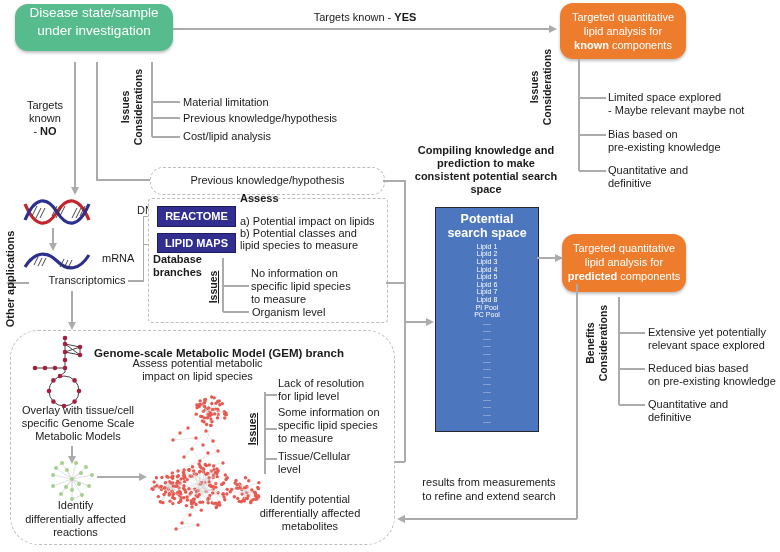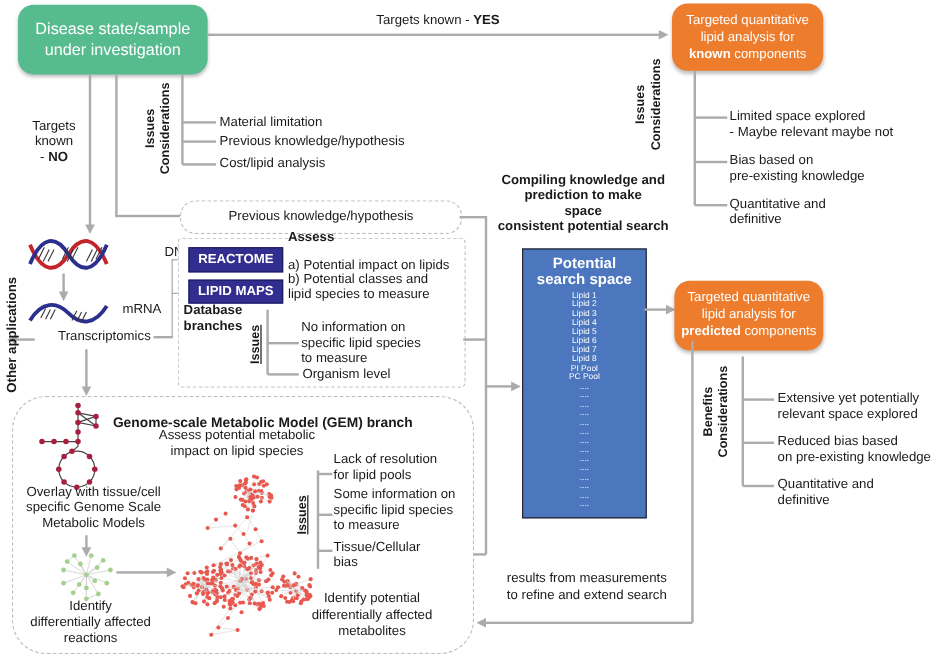--- a/index.html
+++ b/index.html
@@ -11,21 +11,21 @@
   .b{font-weight:bold;}
   .hline{position:absolute;height:1.5px;background:var(--line,#ababab);}
   .vline{position:absolute;width:1.5px;background:var(--line,#ababab);}
   .arr-r{position:absolute;width:0;height:0;border-top:4px solid transparent;border-bottom:4px solid transparent;border-left:8px solid var(--line,#ababab);}
   .arr-l{position:absolute;width:0;height:0;border-top:4px solid transparent;border-bottom:4px solid transparent;border-right:8px solid var(--line,#ababab);}
   .arr-d{position:absolute;width:0;height:0;border-left:4px solid transparent;border-right:4px solid transparent;border-top:8px solid var(--line,#ababab);}
   .rot{transform:rotate(-90deg);transform-origin:center;position:absolute;text-align:center;
        font-weight:bold;font-size:10.5px;line-height:1.2;white-space:nowrap;}
   .roundbox{position:absolute;border-radius:13px;color:#fff;text-align:center;
             box-shadow:0 2px 3px rgba(0,0,0,.25);}
-  .greenbox{background:var(--green,#56bc8e);font-size:13.5px;line-height:1.3;padding-top:11px;}
+  .greenbox{background:var(--green,#56bc8e);font-size:13.5px;line-height:1.3;}
   .orangebox{background:var(--orange,#ee7c2d);font-size:11px;line-height:1.25;padding-top:8px;}
   .dashbox{position:absolute;border:1.2px dashed #bdbdbd;background:#fff;}
   .dbchip{position:absolute;background:var(--navy,#312e90);color:#fff;font-weight:bold;
           font-size:11px;text-align:center;border:1px solid #1e1c60;}
   .bluebox{position:absolute;background:var(--blue,#4c76be);border:1.5px solid #26262e;
            color:#fff;text-align:center;}
   .bluebox .bbtitle{font-weight:bold;font-size:12.5px;line-height:1.15;padding-top:4px;}
   .bluebox .bblist{font-size:7px;line-height:7.6px;margin-top:2px;}
 </style>
 </head>
@@ -168,22 +168,22 @@
   <div class="hline" style="left:383px;top:180px;width:22px;"></div>
   <div class="vline" style="left:404px;top:180px;height:282px;"></div>
   <div class="hline" style="left:386px;top:282px;width:19px;"></div>
   <div class="hline" style="left:392px;top:461px;width:13px;"></div>
   <div class="hline" style="left:405px;top:321px;width:22px;"></div>
   <div class="arr-r" style="left:426px;top:317.5px;"></div>
 
   <div class="txt ctr b" style="left:408px;top:144px;width:156px;white-space:normal;line-height:13px;">
     <div>Compiling knowledge and</div>
     <div>prediction to make</div>
+    <div>consistent potential search</div>
     <div>space</div>
-    <div>consistent potential search</div>
   </div>
 
   <div class="bluebox" style="left:435px;top:207px;width:102px;height:223px;">
     <div class="bbtitle">
       <div>Potential</div>
       <div>search space</div>
     </div>
     <div class="bblist">
         <div>Lipid 1</div>
         <div>Lipid 2</div>
@@ -800,30 +800,30 @@
       <circle cx="44" cy="124" r="1.7" fill="#e8584f"></circle>
     </svg>
 
   <div class="rot" style="left:223px;top:422px;width:60px;height:14px;text-decoration:underline;">Issues</div>
   <div class="vline" style="left:264px;top:392px;height:82px;"></div>
   <div class="hline" style="left:265px;top:394px;width:12px;"></div>
   <div class="hline" style="left:265px;top:428px;width:12px;"></div>
   <div class="hline" style="left:265px;top:458px;width:12px;"></div>
   <div class="txt" style="left:278px;top:377px;line-height:13px;">
     <div>Lack of resolution</div>
-    <div>for lipid pools</div>
+    <div>for lipid level</div>
   </div>
   <div class="txt" style="left:278px;top:406px;line-height:13px;">
     <div>Some information on</div>
     <div>specific lipid species</div>
     <div>to measure</div>
   </div>
   <div class="txt" style="left:278px;top:450px;line-height:13px;">
     <div>Tissue/Cellular</div>
-    <div>bias</div>
+    <div>level</div>
   </div>
 
   <div class="txt ctr" style="left:252px;top:493px;width:116px;white-space:normal;line-height:13.5px;">
     <div>Identify potential</div>
     <div>differentially affected</div>
     <div>metabolites</div>
   </div>
 
 </div>
 

